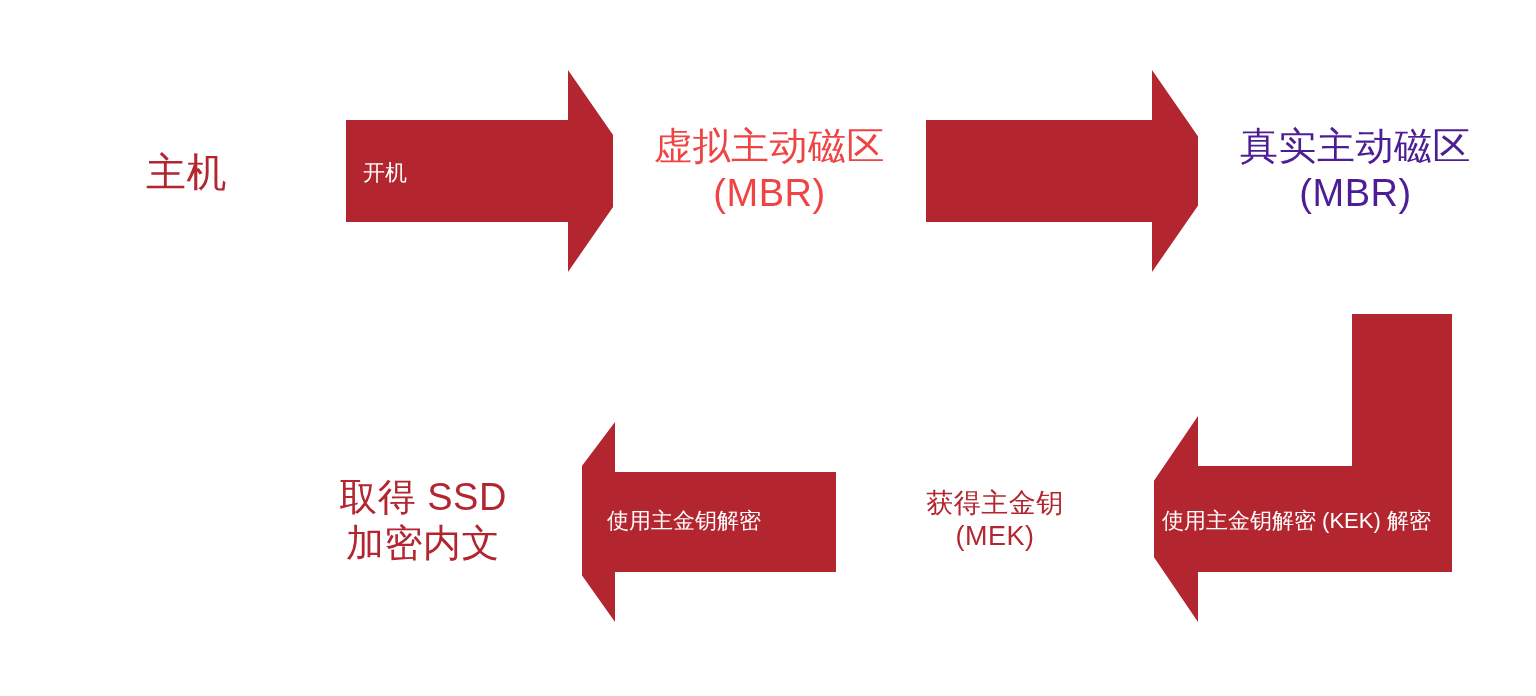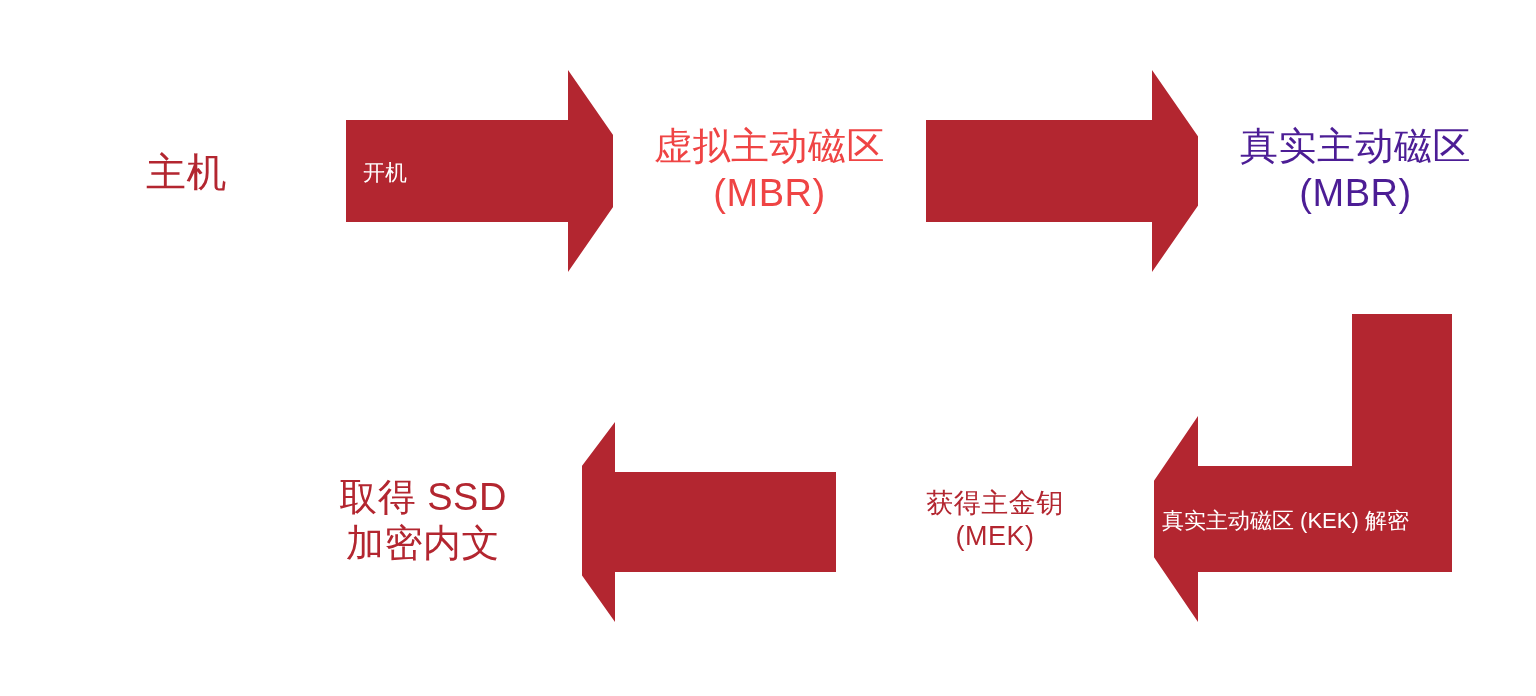--- a/index.html
+++ b/index.html
@@ -97,17 +97,20 @@
     <span class="node-label">获得主金钥
 (MEK)</span>
   </div>
 
   <div class="edge-label" style="left:363px; top:158px; width:200px; font-size:22px;">
     <span>开机</span>
   </div>
 
 
   <div class="edge-label" style="left:1162px; top:506px; width:290px; font-size:22px;">
-    <span>真实主动磁区 (KEK) 解密</span>
+    <span>使用主金钥解密 (KEK) 解密</span>
   </div>
 
+  <div class="edge-label" style="left:607px; top:506px; width:200px; font-size:22px;">
+    <span>使用主金钥解密</span>
+  </div>
 
 </div>
 
 </body></html>

